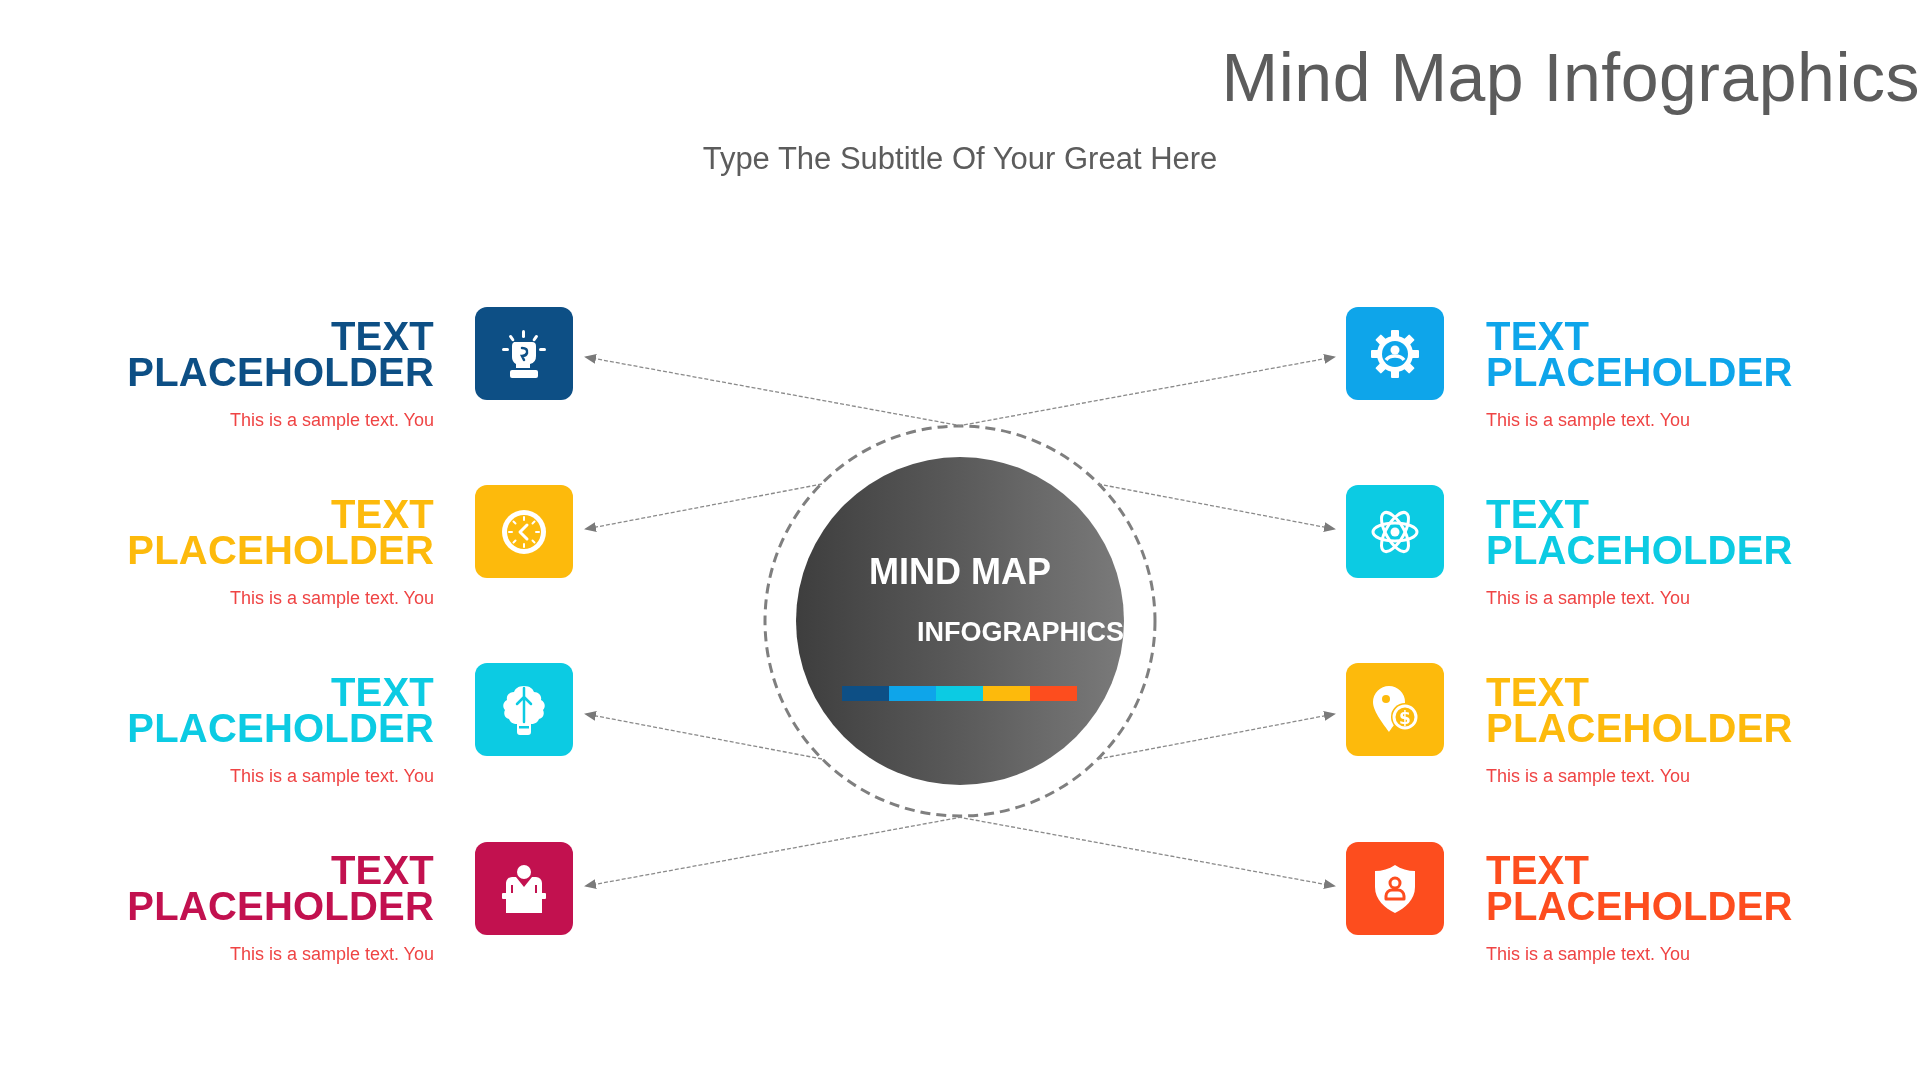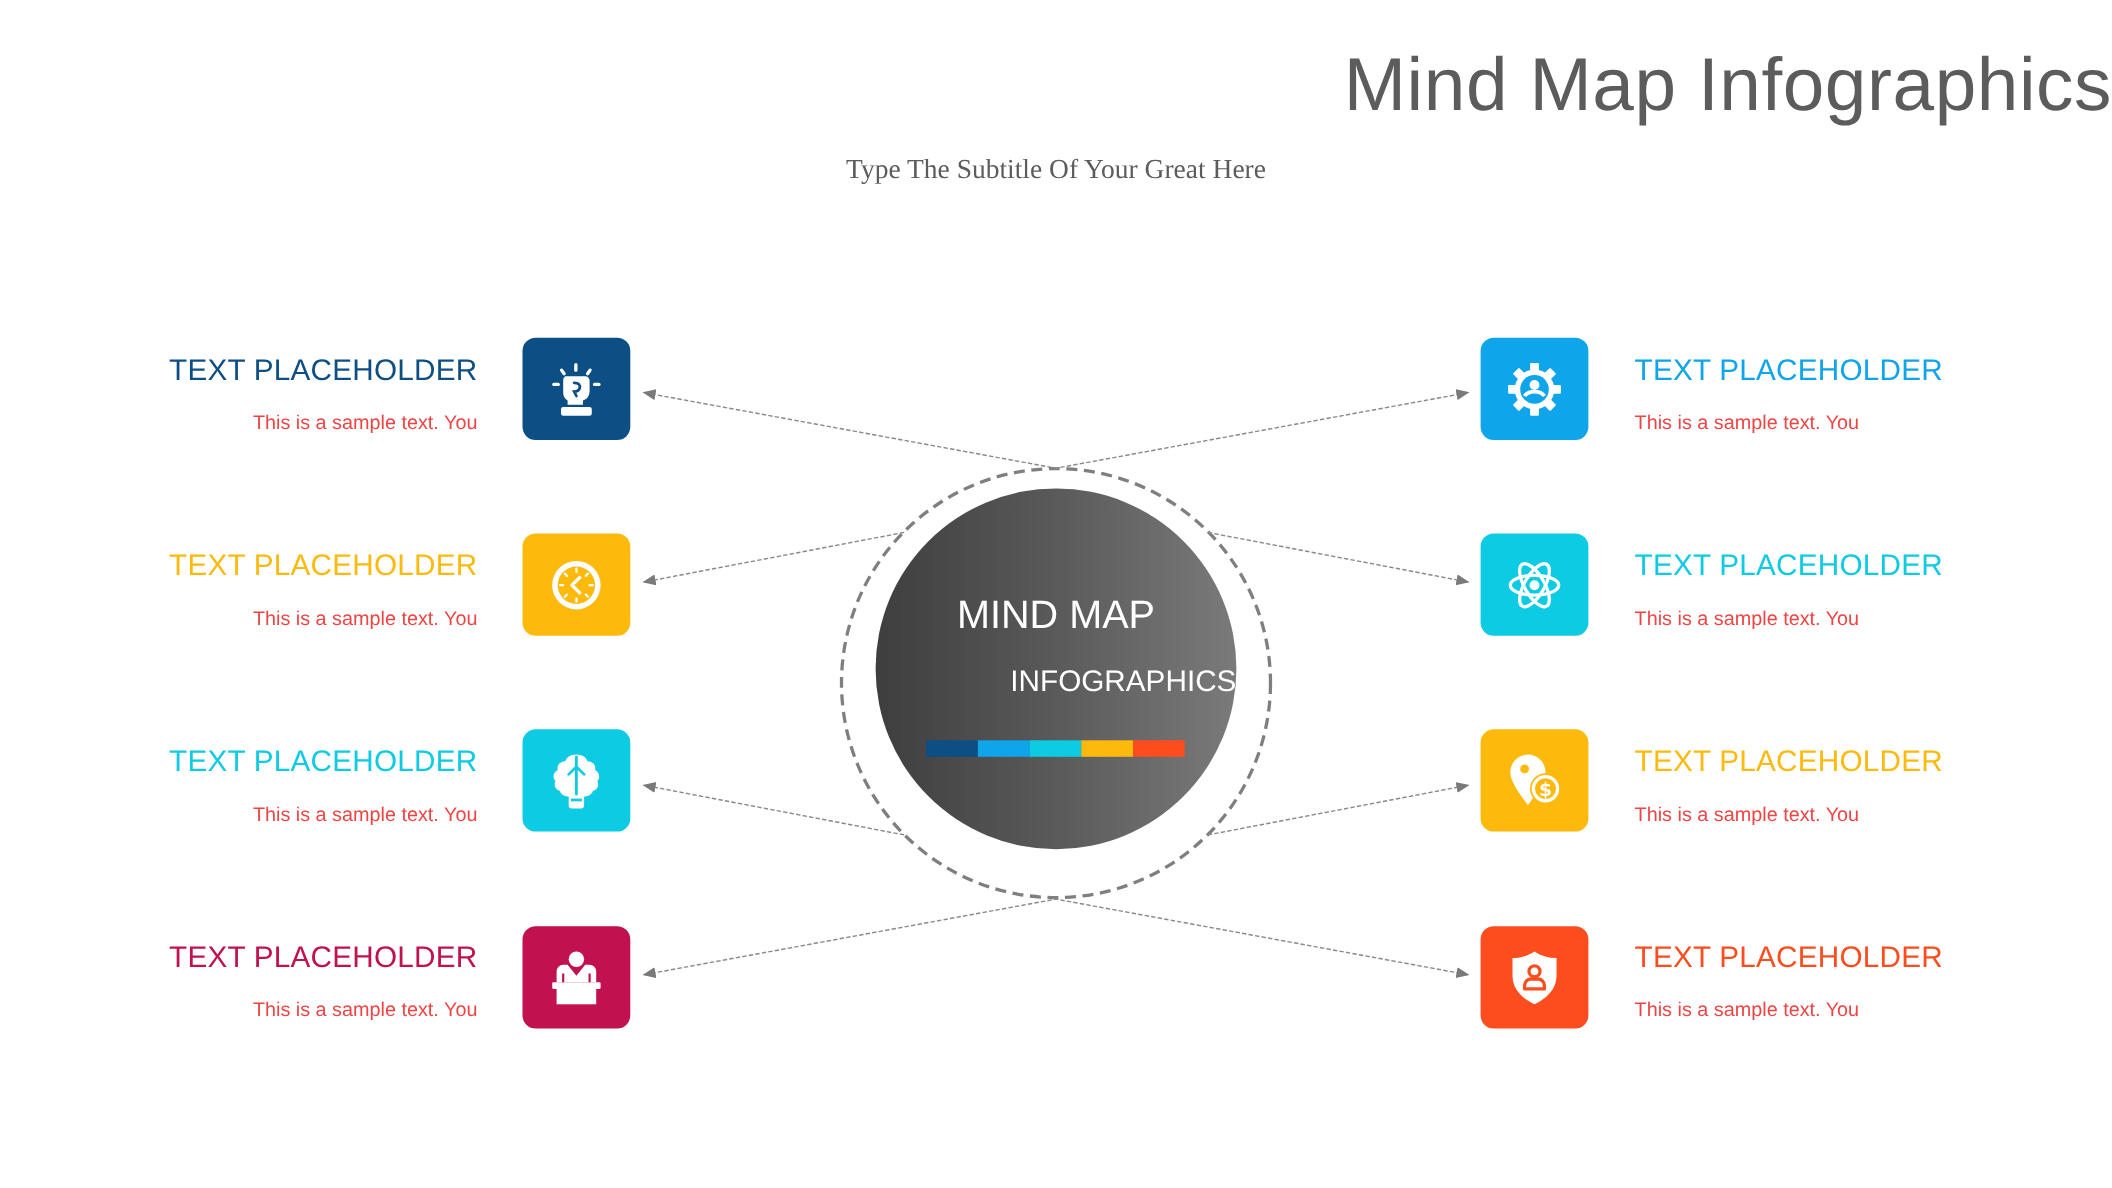--- a/index.html
+++ b/index.html
@@ -1,31 +1,31 @@
 <!DOCTYPE html>
 <html><head>
 <meta charset="utf-8">
 <style>
   html, body { margin:0; padding:0; background:#ffffff; }
   body { width:1920px; height:1080px; position:relative; overflow:hidden; font-family:"Liberation Sans", "DejaVu Sans", sans-serif; }
   .title { position:absolute; left:0; width:1920px; top:38px; text-align:right; font-size:68px; color:#5c5c5c; font-weight:400; letter-spacing:0.5px; }
-  .subtitle { position:absolute; left:0; width:1920px; top:141px; text-align:center; font-size:25px; color:#5c5c5c;font-family:Liberation Serif, serif; }
+  .subtitle { position:absolute; left:0; width:1920px; top:141px; text-align:center; font-size:31px; color:#5c5c5c; }
   svg.connectors { position:absolute; left:0; top:0; }
-  .center { position:absolute; left:796px; top:444px; width:328px; height:328px; border-radius:50%;
-            background:linear-gradient(90deg,#3e3e3e 0%,#5a5a5a 50%,#7a7a7a 100%); }
+  .center { position:absolute; left:796px; top:457px; width:328px; height:328px; border-radius:50%;
+            background:linear-gradient(90deg,#3e3e3e 0%,#5a5a5a 50%,#7a7a7a 100%);font-weight:bold; }
   .center-line1 { position:absolute; left:0; width:328px; top:94px; text-align:center; font-size:36px; color:#ffffff; padding-left:0; }
   .center-line2 { position:absolute; left:0; width:328px; top:160px; text-align:right; font-size:27px; color:#ffffff; }
   .strip { position:absolute; left:46px; top:229px; height:15px; display:flex; }
   .strip span { display:block; width:47px; height:15px; }
   .box { position:absolute; width:98px; height:93px; border-radius:12px; display:flex; align-items:center; justify-content:center; }
   .box svg { width:56px; height:56px; }
   .item-text { position:absolute; width:360px; }
   .item-text.left { left:74px; text-align:right; }
   .item-text.right { left:1486px; text-align:left; }
-  .heading { font-size:27px; font-weight:400; letter-spacing:0.2px; line-height:36px; }
+  .heading { font-size:40px; font-weight:700; letter-spacing:0.2px; line-height:36px; }
   .body { font-size:18px; color:#ef4444; margin-top:15px; line-height:30px; }
 </style>
 </head>
 <body>
 
 <div class="title">Mind Map Infographics</div>
 <div class="subtitle">Type The Subtitle Of Your Great Here</div>
 
 <svg class="connectors" width="1920" height="1080" viewBox="0 0 1920 1080">
   <defs>

